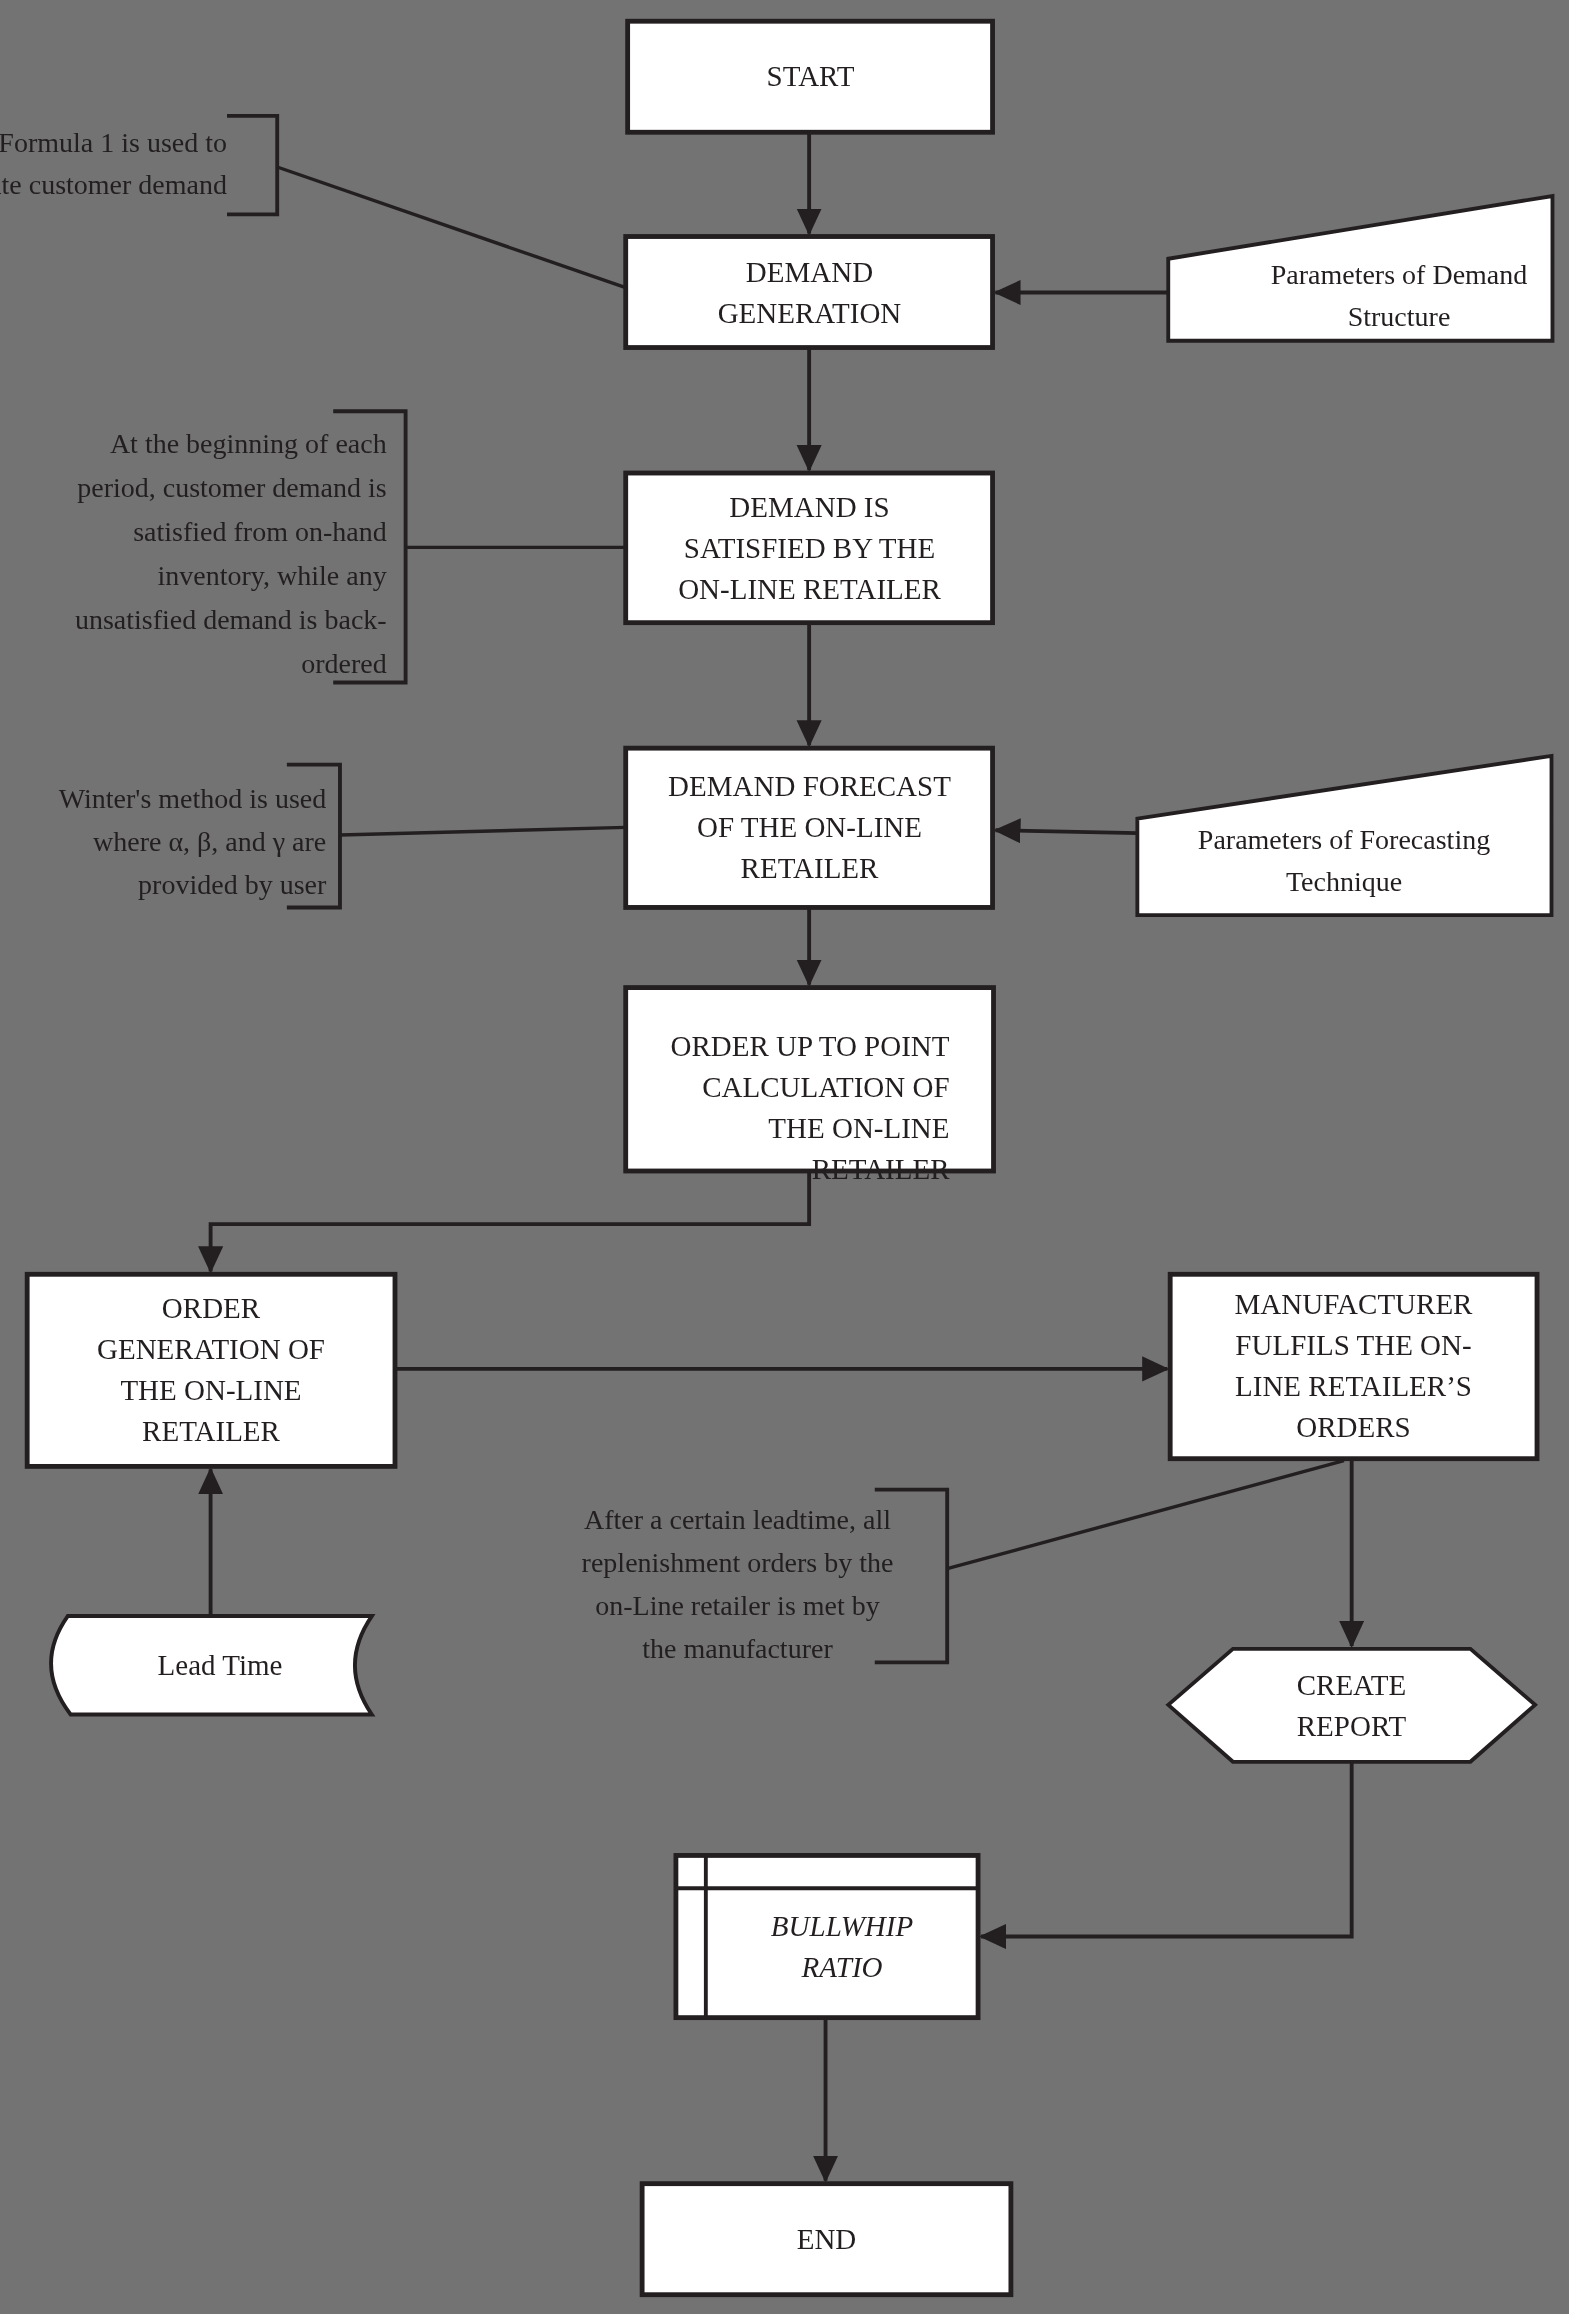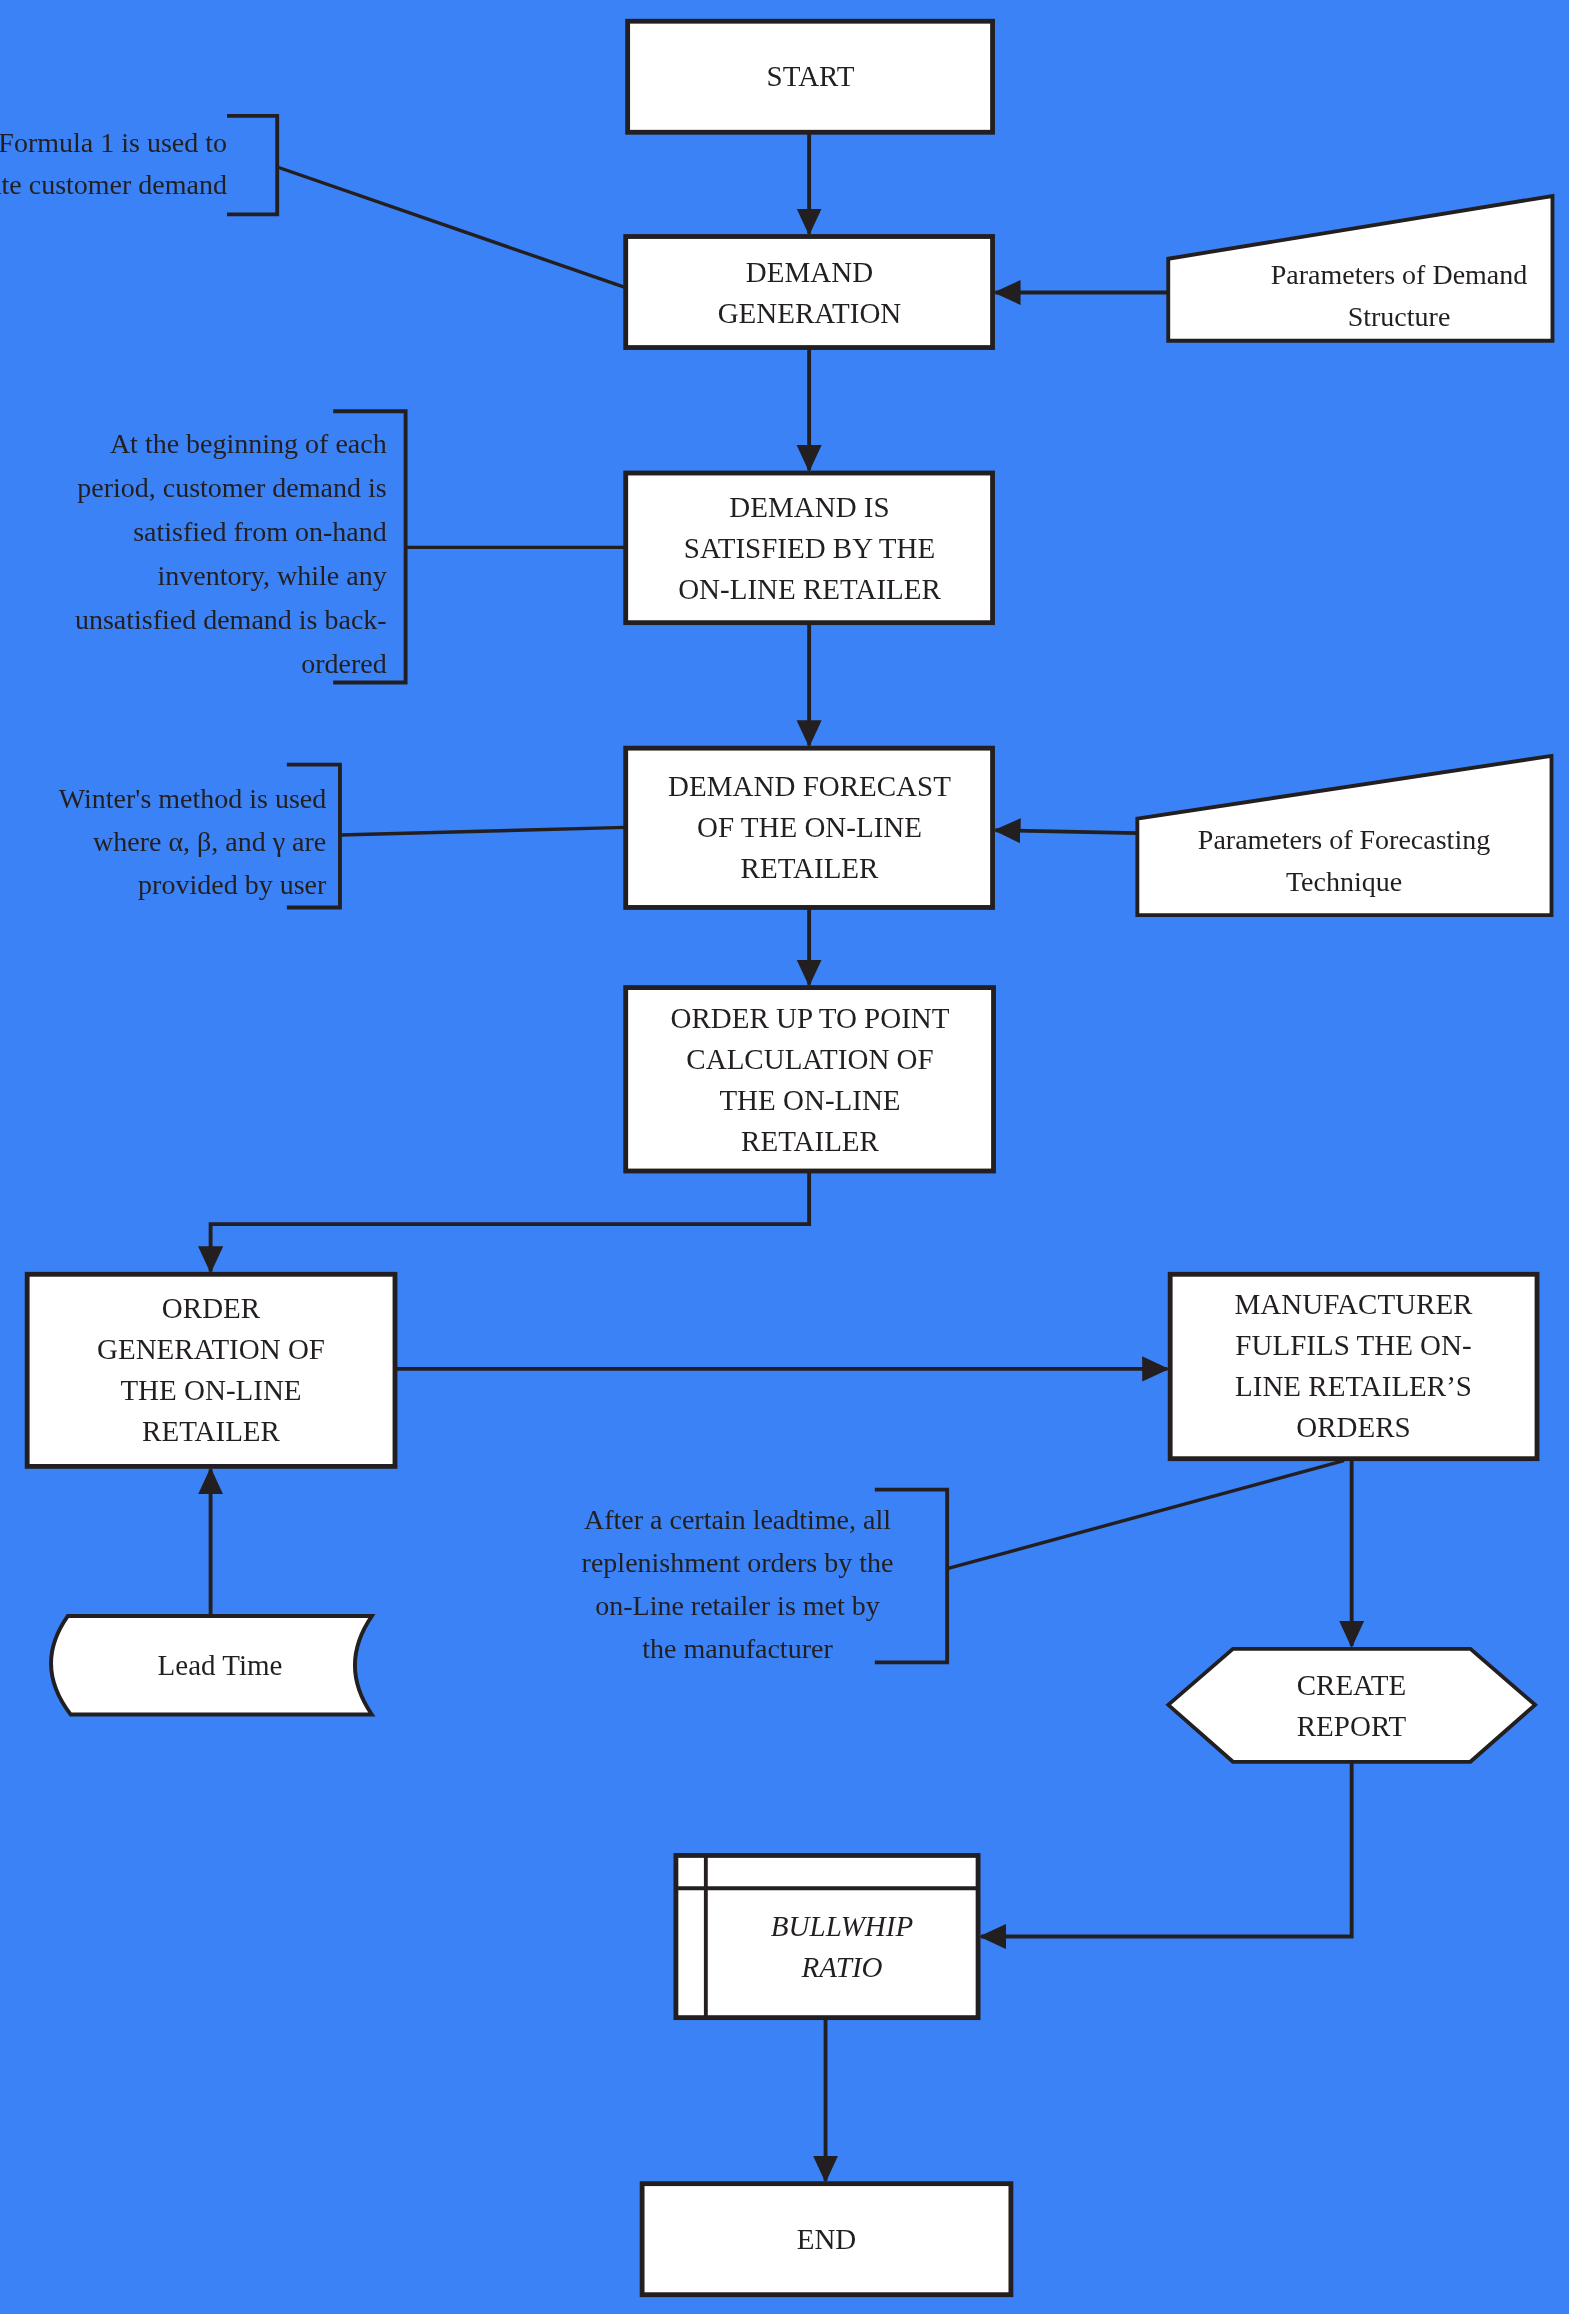--- a/index.html
+++ b/index.html
@@ -1,20 +1,20 @@
 <!DOCTYPE html>
 <html><head>
 <meta charset="utf-8">
 <style>
   html,body{margin:0;padding:0;background:#ffffff;}
   .page{
     position:relative;
     width:1570px;
     height:2314px;
-    background:#3b82f6;
+    background:#737373;
     overflow:hidden;
     font-family:"Liberation Serif","DejaVu Serif",serif;
     color:#231f20;
   }
   .page svg{position:absolute;left:0;top:0;}
   .label{
     position:absolute;
     display:flex;
     align-items:center;
     justify-content:center;
@@ -93,21 +93,21 @@
 
   <div class="label" style="left:628px;top:21px;width:365px;height:111px;">START</div>
   <div class="label" style="left:626px;top:237px;width:367px;height:111px;">DEMAND
 GENERATION</div>
   <div class="label" style="left:626px;top:473px;width:367px;height:150px;">DEMAND IS
 SATISFIED BY THE
 ON-LINE RETAILER</div>
   <div class="label" style="left:626px;top:748px;width:367px;height:159px;">DEMAND FORECAST
 OF THE ON-LINE
 RETAILER</div>
-  <div class="label" style="left:626px;top:988px;width:368px;height:183px;">ORDER UP TO POINT
+  <div class="label" style="left:626px;top:1016px;width:368px;height:183px;text-align:right;">ORDER UP TO POINT
 CALCULATION OF
 THE ON-LINE
 RETAILER</div>
   <div class="label" style="left:27px;top:1274px;width:368px;height:192px;">ORDER
 GENERATION OF
 THE ON-LINE
 RETAILER</div>
   <div class="label" style="left:1170px;top:1274px;width:367px;height:184px;">MANUFACTURER
 FULFILS THE ON-
 LINE RETAILER’S

